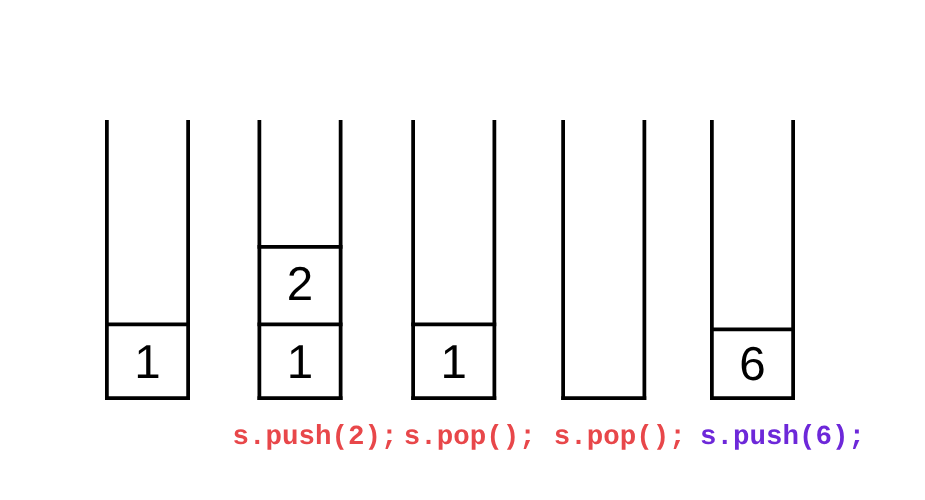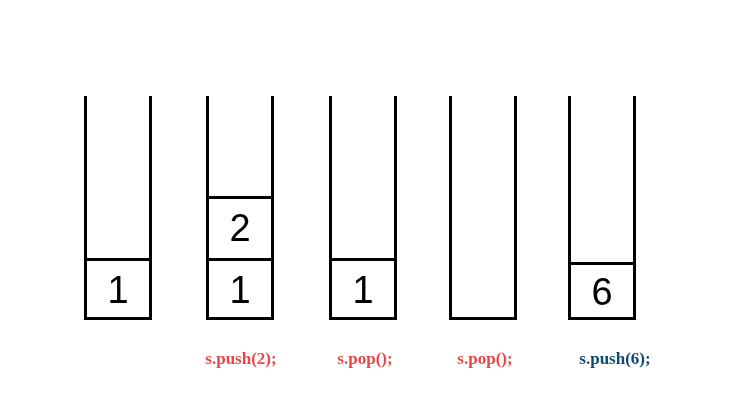--- a/index.html
+++ b/index.html
@@ -65,24 +65,24 @@
     font-size: 38px;
     line-height: 58px;
     text-align: center;
     font-family: "Liberation Sans", sans-serif;
   }
   .cell.short { height: 58px; line-height: 54px; }
 
   
   .caption {
     position: absolute;
-    top: 349px;
+    top: 337px;
     text-align: center;
-    font-family: Liberation Serif, serif;
-    font-size: 17px;
+    font-family: Liberation Mono, monospace;
+    font-size: 22px;
     font-weight: bold;
     white-space: nowrap;
   }
 </style>
 </head>
 <body style="background: rgb(255, 255, 255);">
 
 <div id="canvas">
 
   <div class="stack" style="left:84px;">
@@ -125,15 +125,15 @@
     <div class="wall right" style="border-left-color: rgb(0, 0, 0);"></div>
     <div class="floor" style="border-top-color: rgb(0, 0, 0);"></div>
     <div class="cells">
       <div class="cell short" style="color: rgb(0, 0, 0); border-top-color: rgb(0, 0, 0);">6</div>
     </div>
   </div>
 
   <div class="caption" style="left: 186px; width: 110px; color: rgb(232, 71, 74);">s.push(2);</div>
   <div class="caption" style="left: 323px; width: 84px; color: rgb(232, 71, 74);">s.pop();</div>
   <div class="caption" style="left: 443px; width: 84px; color: rgb(232, 71, 74);">s.pop();</div>
-  <div class="caption" style="left: 560px; width: 110px; color: #0c4a6e;">s.push(6);</div>
+  <div class="caption" style="left: 560px; width: 110px; color: #6d28d9;">s.push(6);</div>
 
 </div>
 
 </body></html>

